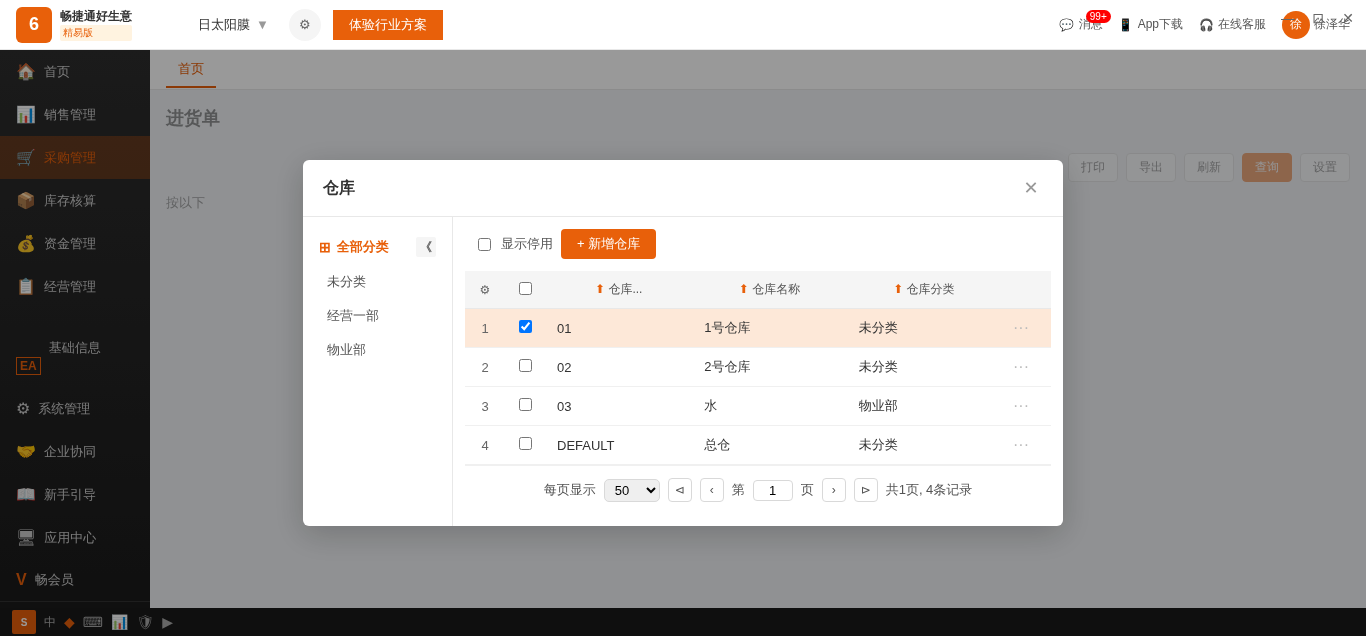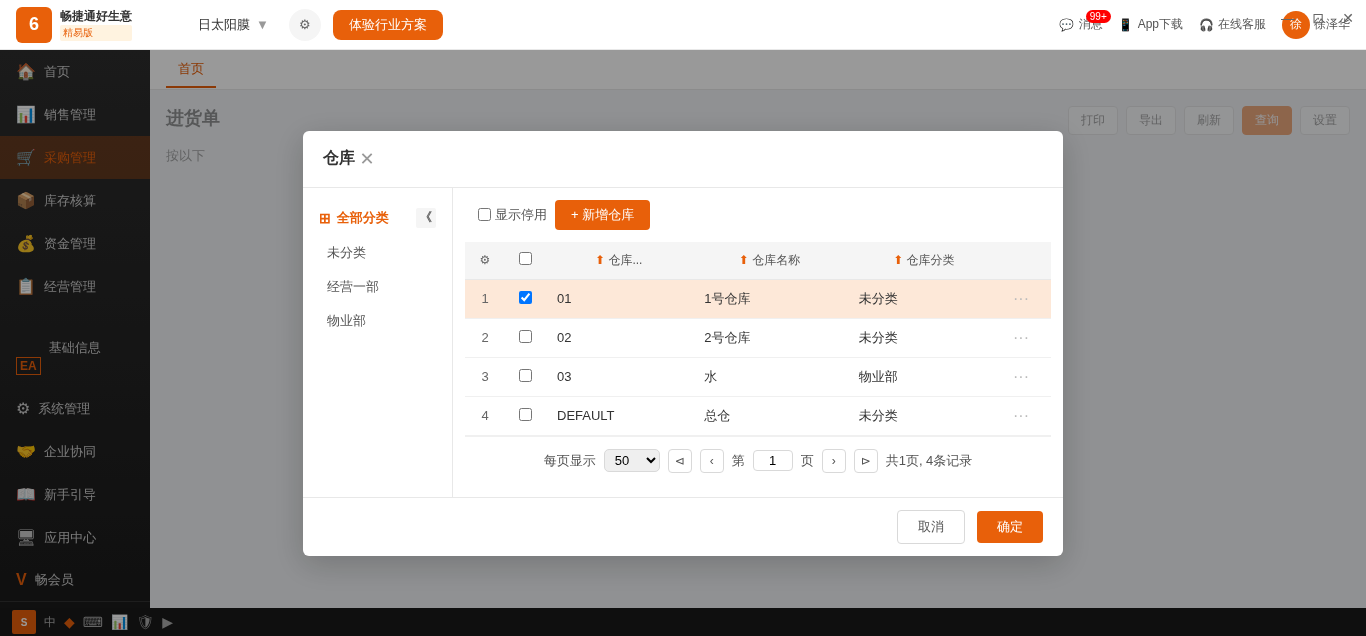--- a/index.html
+++ b/index.html
@@ -37,21 +37,21 @@
     }
     .store-selector .arrow { margin-left: 6px; color: #999; }
     .gear-btn {
       width: 32px; height: 32px;
       background: #f5f5f5; border-radius: 50%;
       display: flex; align-items: center; justify-content: center;
       margin-left: 8px; cursor: pointer; color: #666;
     }
     .trial-btn {
       background: #e8600a; color: #fff;
-      padding: 6px 16px; border-radius: 8px;
+      padding: 6px 16px; border-radius: 0;
       font-size: 13px; cursor: pointer; margin-left: 12px;
       border: none;
     }
     .header-right {
       margin-left: auto;
       display: flex; align-items: center; gap: 16px;
     }
     .header-right-item {
       display: flex; align-items: center; gap: 4px;
       color: #555; font-size: 12px; cursor: pointer;
@@ -122,21 +122,21 @@
     
     .modal {
       background: #fff;
       border-radius: 6px;
       width: 760px;
       max-height: 560px;
       display: flex; flex-direction: column;
       box-shadow: 0 8px 32px rgba(0,0,0,0.2);
     }
     .modal-header {
-      display: flex; align-items: center; justify-content: flex-start;
+      display: flex; align-items: center; justify-content: space-between;
       padding: 16px 20px;
       border-bottom: 1px solid #e8e8e8;
     }
     .modal-title { font-size: 16px; font-weight: 600; color: #333; }
     .modal-close {
       color: #999; cursor: pointer; font-size: 18px;
       width: 24px; height: 24px; display: flex; align-items: center; justify-content: center;
     }
     .modal-body {
       display: flex; flex: 1; overflow: hidden;
@@ -172,21 +172,21 @@
     .search-input {
       width: 100%; padding: 6px 32px 6px 10px;
       border: 1px solid #d9d9d9; border-radius: 4px;
       font-size: 13px; outline: none;
     }
     .search-icon {
       position: absolute; right: 8px; top: 50%; transform: translateY(-50%);
       color: #999; cursor: pointer;
     }
     .show-disabled {
-      display: flex; align-items: center; gap: 4px;
+      display: flex; align-items: center; gap: 10px;
       color: #555; font-size: 13px; white-space: nowrap; padding-left: 13px;
     }
     .show-disabled input { cursor: pointer; }
     .add-btn {
       background: #e8600a; color: #fff;
       padding: 6px 16px; border-radius: 4px;
       font-size: 13px; cursor: pointer; border: none; white-space: nowrap;
     }
 
     
@@ -256,21 +256,21 @@
 
     
     .bg-page {
       padding: 16px;
     }
     .page-header {
       display: flex; align-items: flex-start; justify-content: space-between;
       margin-bottom: 12px;
     }
     .page-title { font-size: 18px; font-weight: 600; color: #333; }
-    .page-actions { display: flex; gap: 8px; }
+    .page-actions { display: flex; gap: 8px; margin-top: 47px; }
     .page-action-btn {
       padding: 5px 12px; border: 1px solid #d9d9d9; border-radius: 4px;
       background: #fff; color: #555; cursor: pointer; font-size: 12px;
       display: flex; align-items: center; gap: 4px;
     }
     .page-action-btn.primary { background: #e8600a; color: #fff; border-color: #e8600a; }
 
     
     .window-controls {
       position: absolute; top: 0; right: 0;
@@ -530,24 +530,20 @@
           <span>第</span>
           <input class="page-input" type="text" value="1" style="">
           <span>页</span>
           <button class="page-btn">›</button>
           <button class="page-btn">⊳</button>
           <span>共1页, 4条记录</span>
         </div>
       </div>
     </div>
 
-    <div class="modal-footer">
-      <button class="cancel-btn">取消</button>
-      <button class="confirm-btn">确定</button>
-    </div>
   </div>
 </div>
 
 <div class="bottom-bar" style="position:fixed;bottom:0;left:0;right:0;">
   <div class="bottom-icon">S</div>
   <span style="color:#aaa;font-size:12px;">中</span>
   <span style="color:#e8600a;font-size:14px;">◆</span>
   <span style="color:#aaa;font-size:14px;">⌨</span>
   <span style="color:#aaa;font-size:14px;">📊</span>
   <span style="color:#aaa;font-size:14px;">🛡</span>

